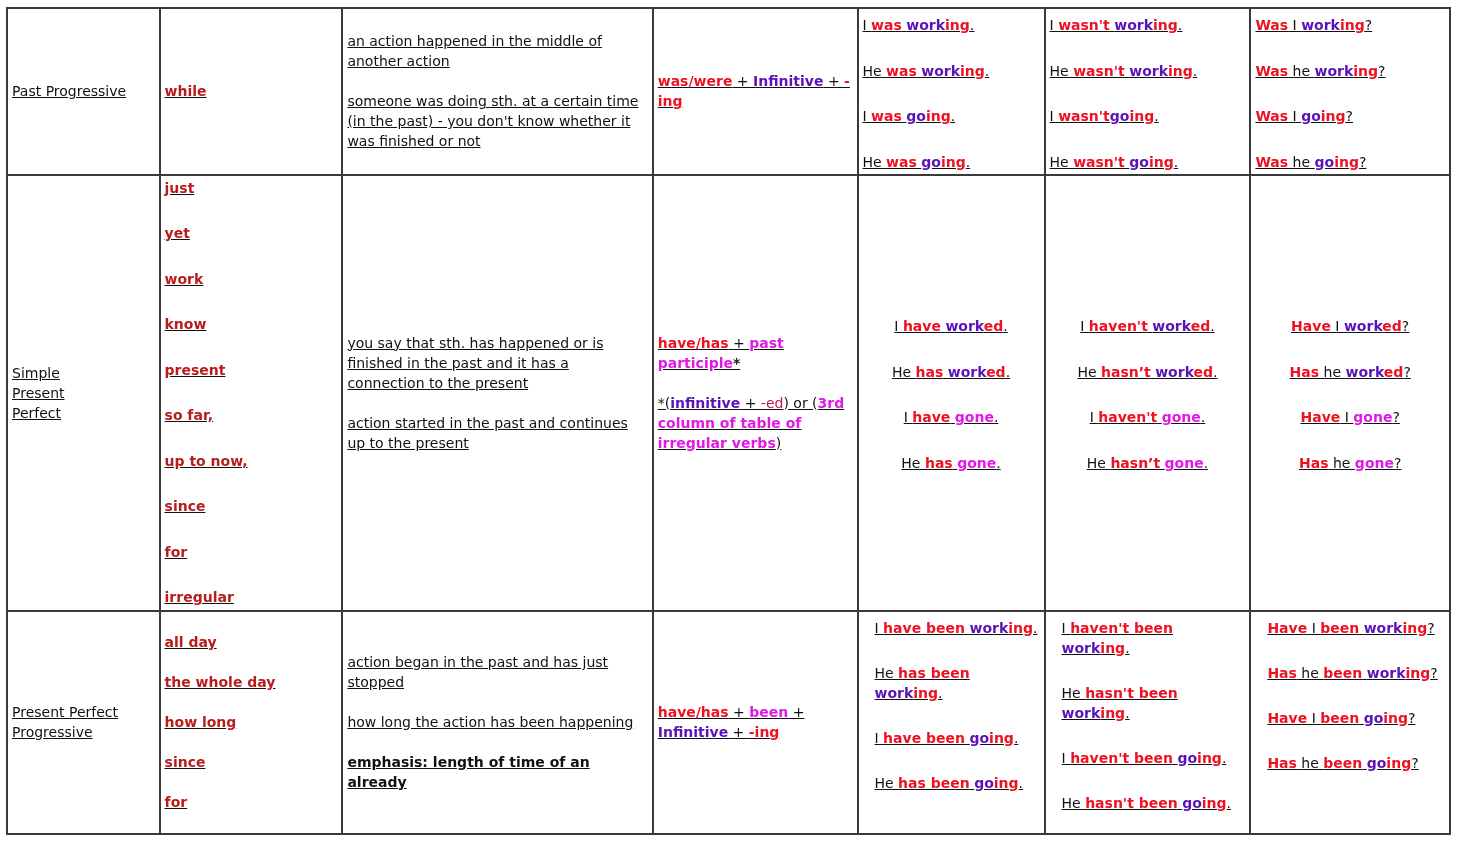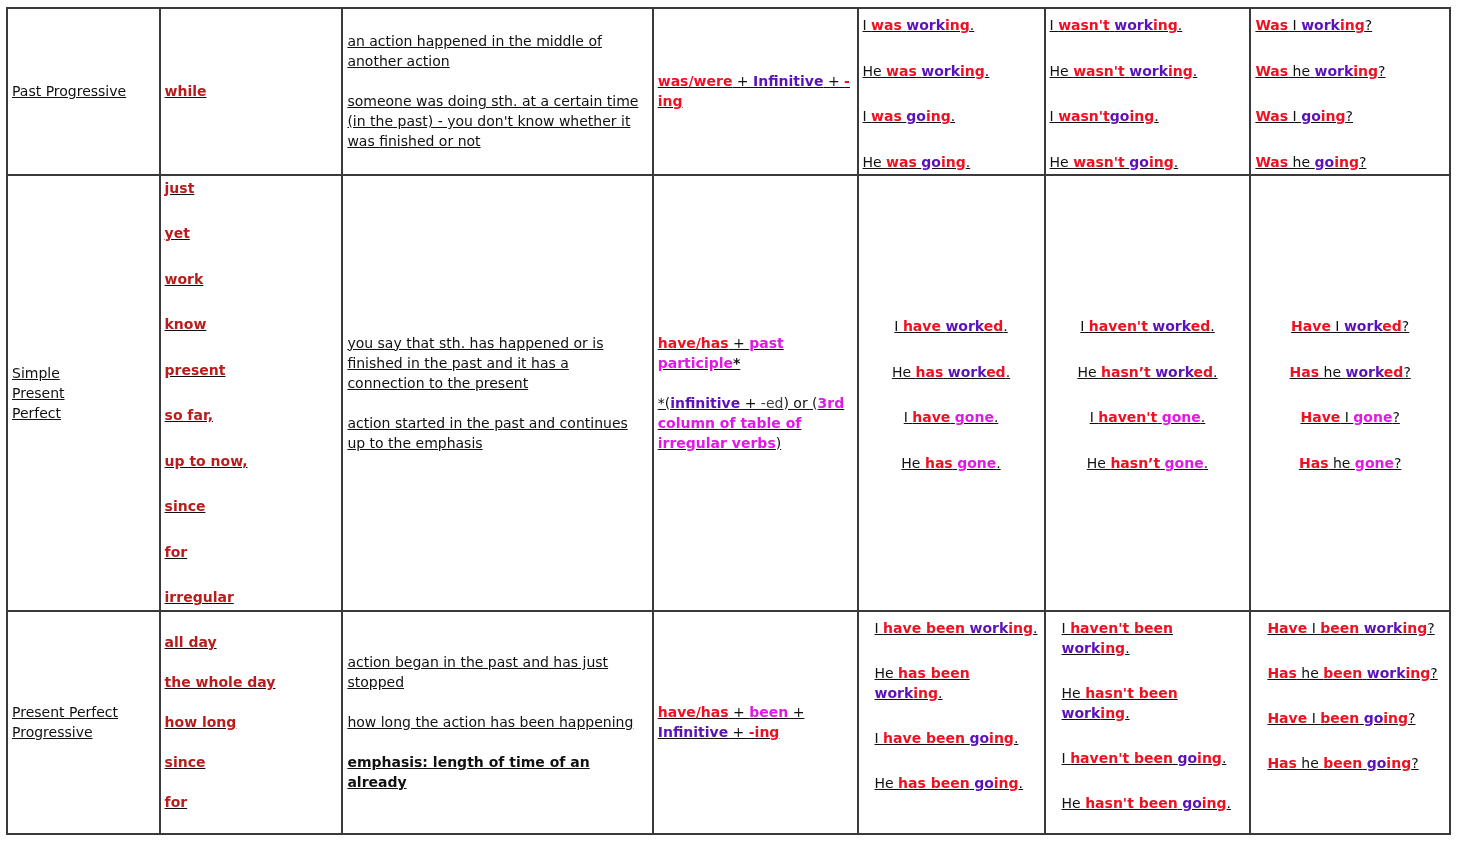--- a/index.html
+++ b/index.html
@@ -36,21 +36,21 @@
   .r3 .sig-item:last-child { margin-bottom: 0; }
   .para { margin: 0 0 20px 0; }
   .para:last-child { margin-bottom: 0; }
   .ex-cell { vertical-align: top !important; padding-top: 6px !important; }
   .ex { margin: 0 0 25.5px 0; white-space: nowrap; }
   .ex:last-child { margin-bottom: 0; }
   .r3 .ex { white-space: normal; margin-bottom: 25px; margin-left: 12px; }
   .r3 .ex:last-child { margin-bottom: 0; }
   .r2 .ex-cell { vertical-align: middle !important; text-align: center; }
   .seg-red { color: #ee1122; font-weight: bold; }
-  .seg-red-n { color: #404040; }
+  .seg-red-n { color: #be185d; }
   .seg-purple { color: #5b12b8; font-weight: bold; }
   .seg-magenta { color: #e218e8; font-weight: bold; }
   .seg-black { color: #111111; }
   .seg-black-b { color: #111111; font-weight: bold; }
 </style>
 </head>
 <body>
 
 <table class="grammar">
   <colgroup>
@@ -120,21 +120,21 @@
             <div class="sig sig-item">so far,</div>
             <div class="sig sig-item">up to now,</div>
             <div class="sig sig-item">since</div>
             <div class="sig sig-item">for</div>
             <div class="sig sig-item">irregular</div>
           </div>
         </td>
       <td>
           <div>
             <div class="para"><span class="seg-black">you say that sth. has happened or is finished in the past and it has a connection to the present</span></div>
-            <div class="para"><span class="seg-black">action started in the past and continues up to the emphasis</span></div>
+            <div class="para"><span class="seg-black">action started in the past and continues up to the present</span></div>
           </div>
         </td>
       <td>
           <div>
             <div class="para"><span class="seg-red">have/has</span><span class="seg-black"> + </span><span class="seg-magenta">past participle</span><span class="seg-black-b">*</span></div>
             <div class="para"><span class="seg-black">*(</span><span class="seg-purple">infinitive</span><span class="seg-black"> + </span><span class="seg-red-n">-ed</span><span class="seg-black">) or (</span><span class="seg-magenta">3rd column of table of irregular verbs</span><span class="seg-black">)</span></div>
           </div>
         </td>
       <td class="ex-cell">
           <div>

